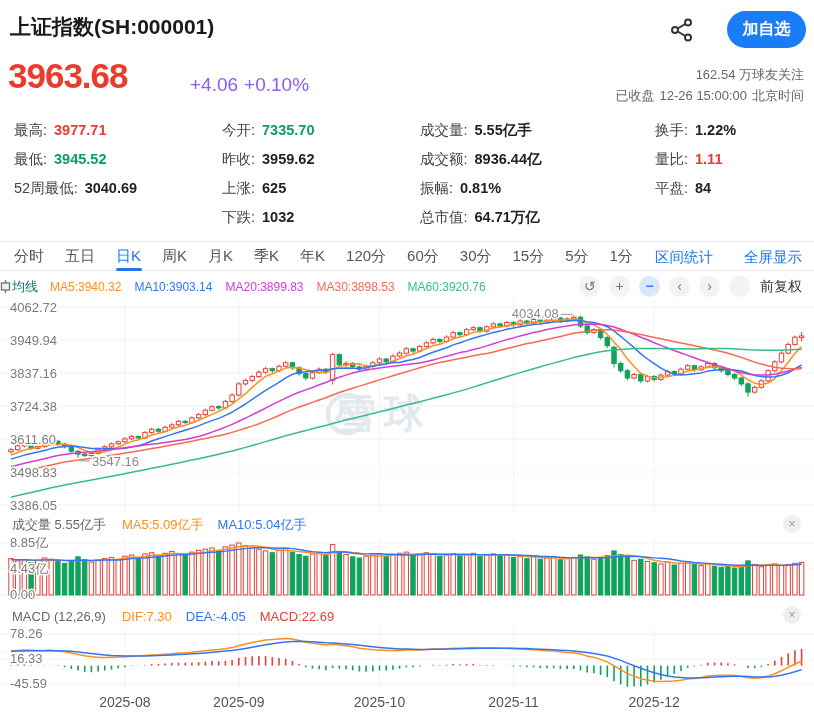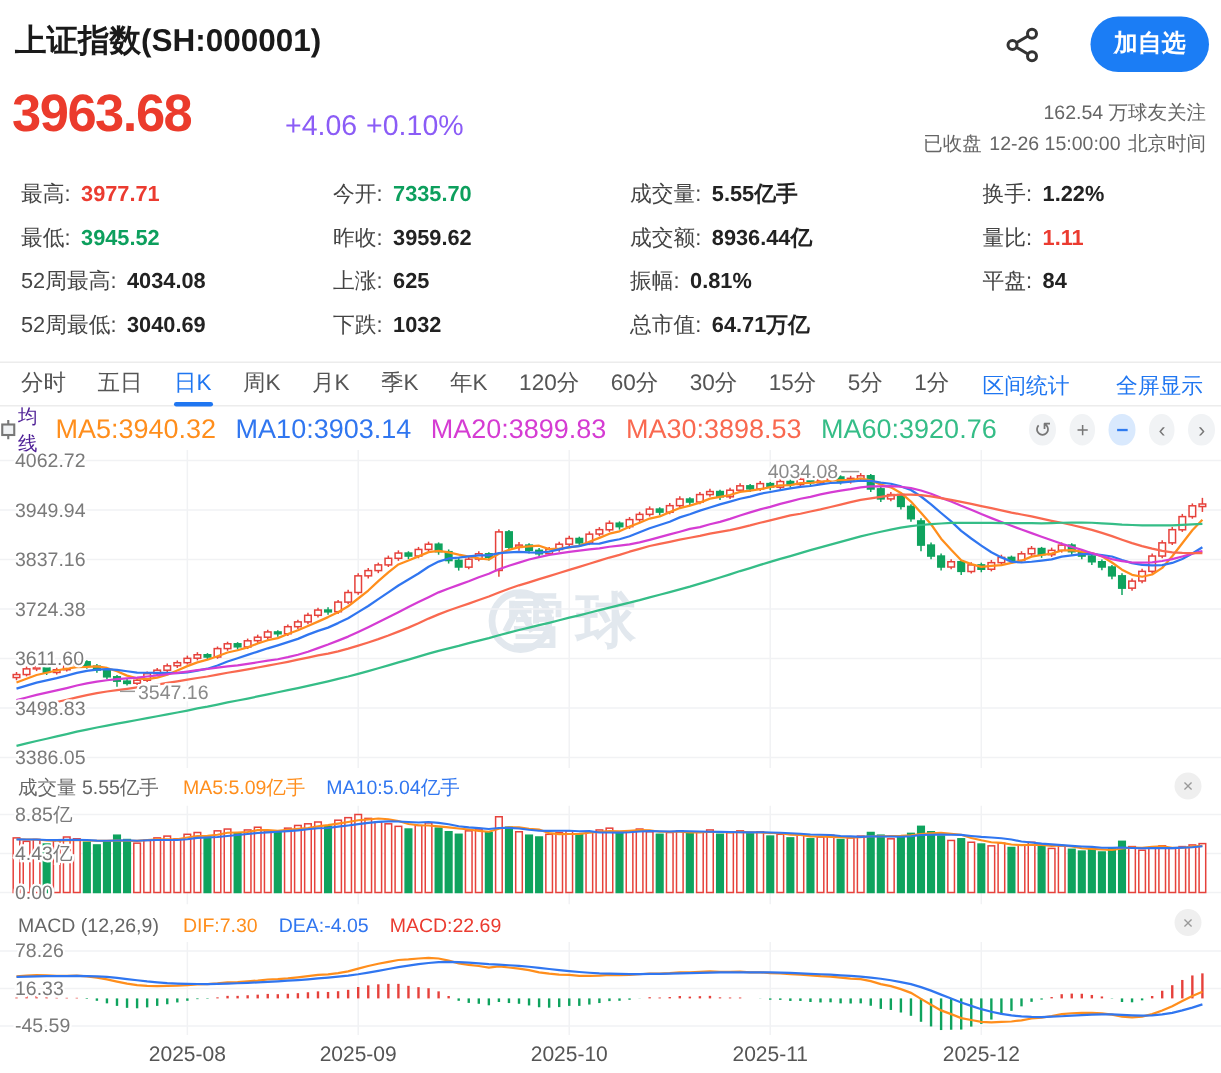--- a/index.html
+++ b/index.html
@@ -33,22 +33,22 @@
         display:flex;align-items:center;padding-left:14px;box-sizing:border-box;}
   .tab{font-size:15px;color:#555;margin-right:21px;height:30px;line-height:30px;position:relative;cursor:pointer;white-space:nowrap;}
   .tab.active{color:#1f76f1;}
   .tab.active::after{content:'';position:absolute;left:50%;transform:translateX(-50%);bottom:0;
         width:26px;height:3px;background:#1f76f1;border-radius:2px;}
   .tab-links{position:absolute;right:12px;top:0;height:30px;display:flex;align-items:center;}
   .tab-link{color:#1f76f1;font-size:14.5px;margin-left:18px;cursor:pointer;padding-left:13px;}
   
   .legend-row{left:0;top:274px;width:814px;height:25px;display:flex;align-items:center;
         padding:0 12px;box-sizing:border-box;}
-  .ma-prefix{color:#4c1d95;font-size:13px;margin-right:12px;}
-  .ma-item{font-size:18px;margin-right:13px;white-space:nowrap;}
+  .ma-prefix{color:#0f766e;font-size:13px;margin-right:12px;}
+  .ma-item{font-size:12px;margin-right:13px;white-space:nowrap;}
   .toolbar{margin-left:auto;display:flex;align-items:center;}
   .tool-btn{width:21px;height:21px;border-radius:50%;background:#f1f3f5;color:#777;text-align:center;
         line-height:20px;font-size:14px;margin-left:9px;cursor:pointer;user-select:none;}
   .tool-btn.active-blue{background:#d9e9fd;color:#2e7bf0;font-weight:700;}
   .adjust{margin-left:10px;font-size:14px;color:#333;cursor:pointer;}
   
   svg{position:absolute;left:0;display:block;}
   #main-svg{top:300px;}
   #vol-svg{top:537px;}
   #macd-svg{top:628px;}
@@ -88,21 +88,20 @@
 </div>
 <div class="abs top-meta">
   <div>162.54 万球友关注</div>
   <div><span>已收盘</span><span>12-26 15:00:00</span><span>北京时间</span></div>
 </div>
 
 <div class="abs stats">
     <div class="stats-col">
       <div class="stat-cell"><span class="stat-label">最高:</span><span class="stat-value c-r">3977.71</span></div>
       <div class="stat-cell"><span class="stat-label">最低:</span><span class="stat-value c-g">3945.52</span></div>
-      <div class="stat-cell"><span class="stat-label">52周最高:</span><span class="stat-value c-d">4034.08</span></div>
       <div class="stat-cell"><span class="stat-label">52周最低:</span><span class="stat-value c-d">3040.69</span></div>
     </div>
     <div class="stats-col">
       <div class="stat-cell"><span class="stat-label">今开:</span><span class="stat-value c-g">7335.70</span></div>
       <div class="stat-cell"><span class="stat-label">昨收:</span><span class="stat-value c-d">3959.62</span></div>
       <div class="stat-cell"><span class="stat-label">上涨:</span><span class="stat-value c-d">625</span></div>
       <div class="stat-cell"><span class="stat-label">下跌:</span><span class="stat-value c-d">1032</span></div>
     </div>
     <div class="stats-col">
       <div class="stat-cell"><span class="stat-label">成交量:</span><span class="stat-value c-d">5.55亿手</span></div>

